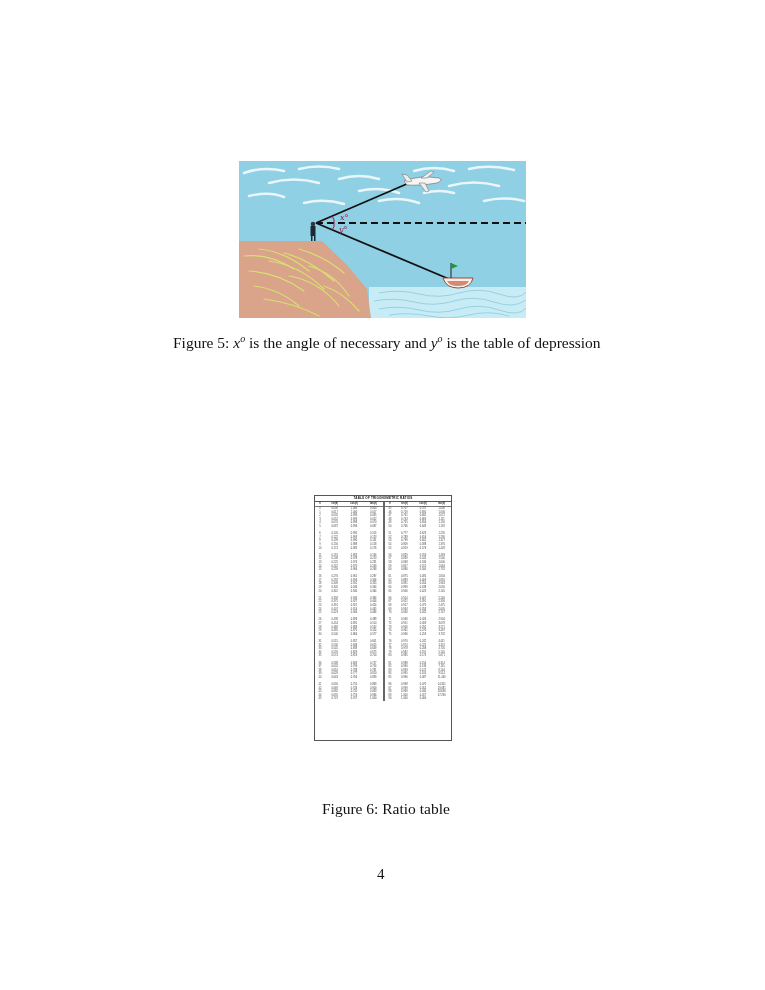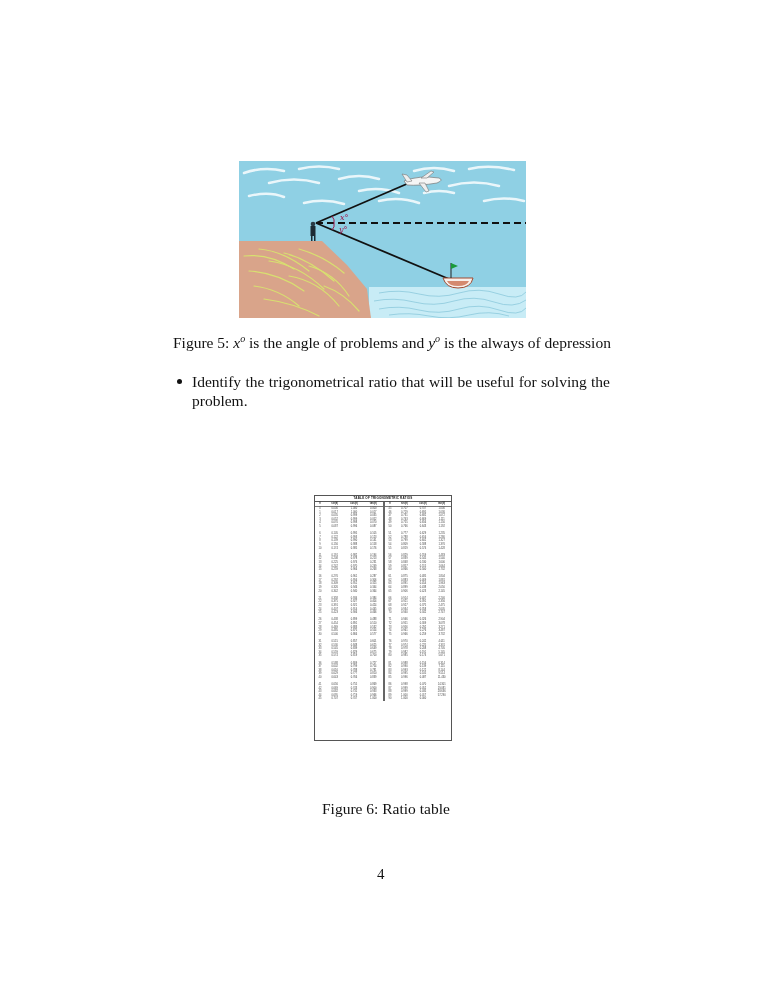--- a/index.html
+++ b/index.html
@@ -95,28 +95,24 @@
     <g>
       <path d="M204 117 L234 117 Q232 127 219 127 Q207 127 204 117 Z" fill="#f8f0ec" stroke="#a04a30" stroke-width="1"></path>
       <path d="M208 120 L230 120 Q228 125 219 125 Q210 125 208 120 Z" fill="#d48a70"></path>
       <line x1="212" y1="117" x2="212" y2="102" stroke="#222" stroke-width="1"></line>
       <path d="M212 102 L219 105 L212 108 Z" fill="#1a9a3a"></path>
     </g>
   </svg>
 </div>
 
 <div class="caption cap5">
-  <span>Figure 5: </span><i>x</i><sup style="font-size:10px;font-style:italic;">o</sup><span> is the angle of problems and </span><i>y</i><sup style="font-size:10px;font-style:italic;">o</sup><span> is the always of depression</span>
+  <span>Figure 5: </span><i>x</i><sup style="font-size:10px;font-style:italic;">o</sup><span> is the angle of necessary and </span><i>y</i><sup style="font-size:10px;font-style:italic;">o</sup><span> is the table of depression</span>
 </div>
 
 <div class="bullets">
-  <div class="bullet">
-    <span class="dot"></span>
-    <span>Identify the trigonometrical ratio that will be useful for solving the problem.</span>
-  </div>
 </div>
 
 <div class="table-wrap">
   <div class="ttitle">TABLE OF TRIGONOMETRIC RATIOS</div>
   <div class="thalves">
     <div class="thalf left" id="tleft">
         <div class="trow head">
           <span class="c0">θ</span>
           <span class="c1">sin(θ)</span>
           <span class="c2">cos(θ)</span>

